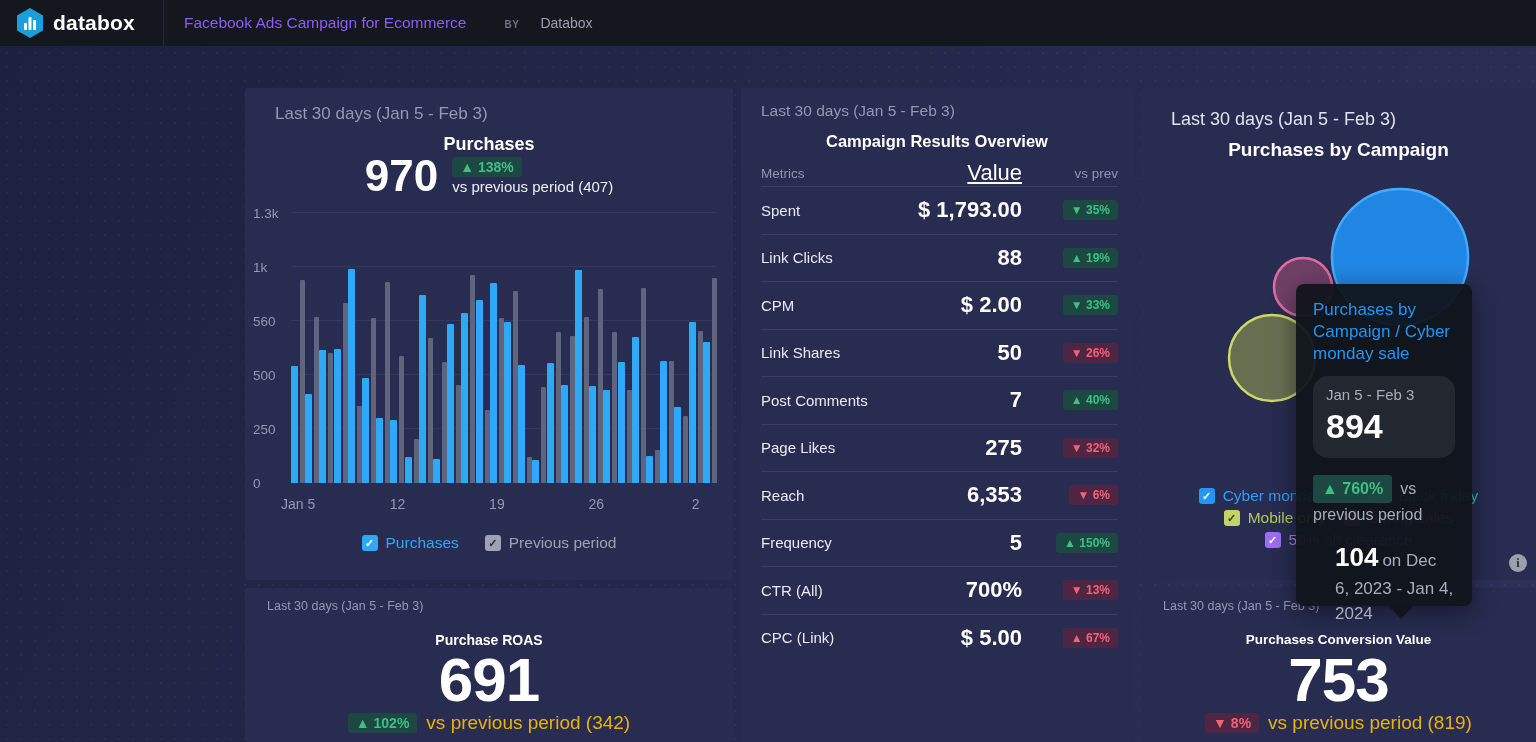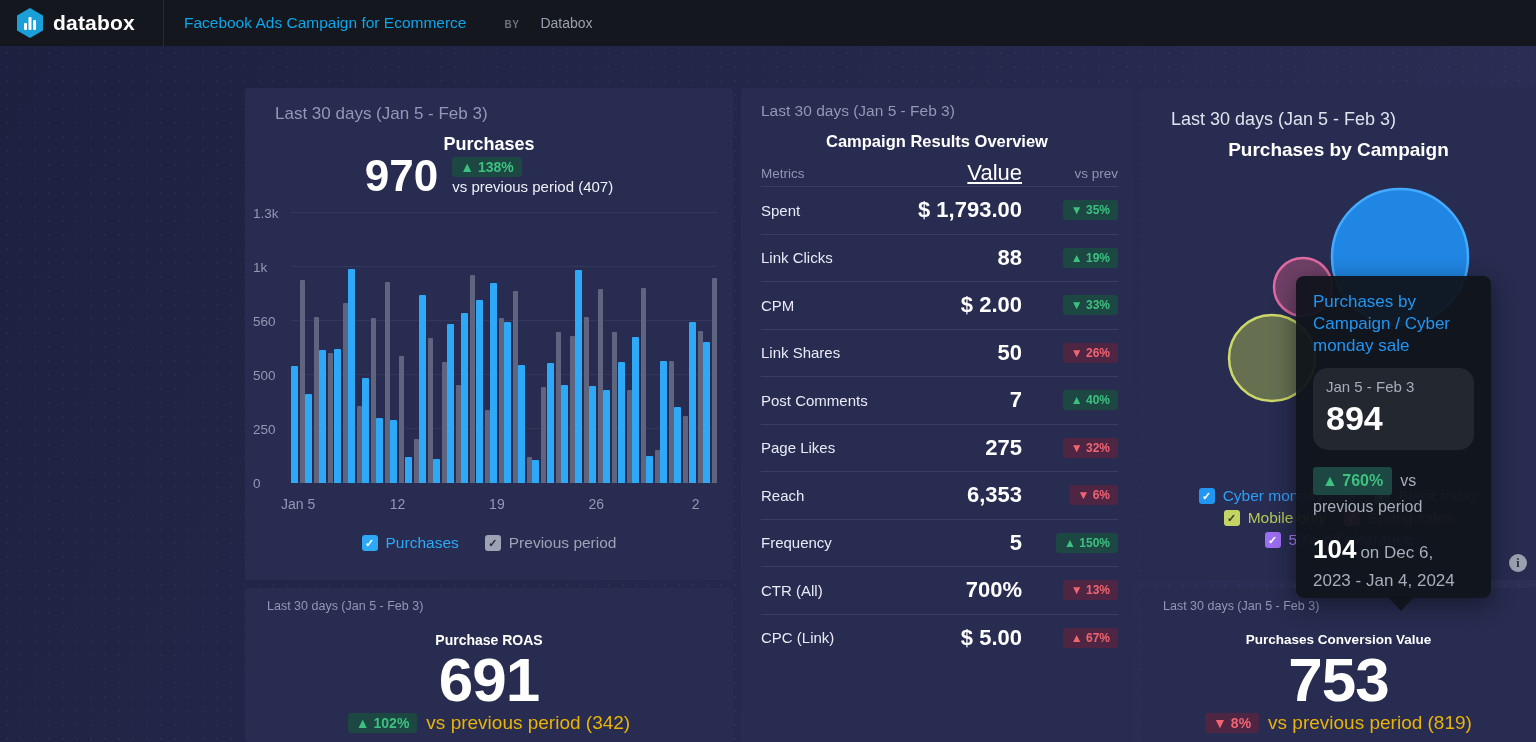--- a/index.html
+++ b/index.html
@@ -15,21 +15,21 @@
     background-size:14px 14px;
   }
   
   .header {
     position:absolute; top:0; left:0; right:0; height:46px;
     background:#14171e; display:flex; align-items:center; padding-left:16px; z-index:60;
   }
   .logo { display:flex; align-items:center; gap:9px; }
   .logo-text { font-size:21px; font-weight:bold; color:#fff; letter-spacing:.2px; }
   .header-divider { width:1px; height:46px; background:#262b33; margin-left:28px; }
-  .board-title { font-size:15.5px; font-weight:500; color:#0ea5e9; margin-left:20px; }
+  .board-title { font-size:15.5px; font-weight:500; color:#8b5cf6; margin-left:20px; }
   .byline { margin-left:38px; display:flex; align-items:baseline; gap:21px; }
   .byline-prefix { font-size:10px; font-weight:bold; color:#6d7380; letter-spacing:.5px; }
   .byline-name { font-size:14px; color:#9aa0ab; }
   
   .panel { position:absolute; background:#272c50; border-radius:2px; }
   #panel-purchases  { left:245px; top:88px;  width:488px; height:492px; }
   #panel-roas       { left:245px; top:588px; width:488px; height:154px; }
   #panel-table      { left:741px; top:88px;  width:392px; height:654px; }
   #panel-bubble     { left:1141px; top:88px; width:395px; height:492px; }
   #panel-conversion { left:1141px; top:588px; width:395px; height:154px; }
@@ -81,35 +81,35 @@
   .bubble-legend { position:absolute; left:0; right:0; top:399px; display:flex; flex-direction:column; gap:4px; }
   .bubble-legend-row { display:flex; justify-content:center; gap:18px; }
   .bubble-legend .legend-item { font-size:15.5px; }
   .info-icon {
     position:absolute; right:9px; top:466px; width:18px; height:18px; border-radius:50%;
     background:#9aa0ae; color:#272c3a; font-size:12px; font-weight:bold;
     display:flex; align-items:center; justify-content:center; font-family:"Liberation Serif", serif;
   }
   
   .tooltip {
-    position:absolute; left:1296px; top:276px; width:195px; height:322px;
+    position:absolute; left:1296px; top:284px; width:176px; height:322px;
     background:rgba(16,20,27,.95); border-radius:8px; padding:15px 17px; z-index:40;
     box-shadow:0 6px 24px rgba(0,0,0,.45);
   }
   .tooltip:after {
     content:""; position:absolute; bottom:-13px; left:92px;
     border:13px solid transparent; border-bottom:none; border-top:14px solid rgba(16,20,27,.95);
   }
   .tooltip-title { color:#2196f3; font-size:17px; line-height:1.28; font-weight:500; }
   .tooltip-box { margin-top:12px; background:rgba(255,255,255,.08); border-radius:15px; padding:10px 13px 12px; }
   .tooltip-period { font-size:15px; color:#a7adba; }
   .tooltip-value { font-size:34px; font-weight:bold; color:#fff; margin-top:4px; }
   .tooltip-delta-row { margin-top:17px; font-size:16px; color:#a7adba; line-height:1.5; }
   .tooltip-delta-row .badge { font-size:16px; padding:2px 9px; margin-right:8px; }
-  .tooltip-prev { margin-top:12px; font-size:17px; color:#a7adba; line-height:1.45; }
+  .tooltip-prev { margin-top:12px; font-size:17px; color:#a7adba; line-height:1.45;margin-left:22px; }
   .tooltip-prev b { font-size:26px; color:#fff; margin-right:4px; }
   
   .kpi-panel-title { top:44px; font-size:14px; }
   .kpi-panel-value { position:absolute; left:0; right:0; top:56px; text-align:center; font-size:62px; font-weight:bold; letter-spacing:-1px; }
   .kpi-panel-delta { position:absolute; left:0; right:0; top:124px; display:flex; justify-content:center; align-items:center; gap:9px; }
   .kpi-panel-delta .note { font-size:19px; color:#eab308; }
 </style>
 </head>
 <body>
 

